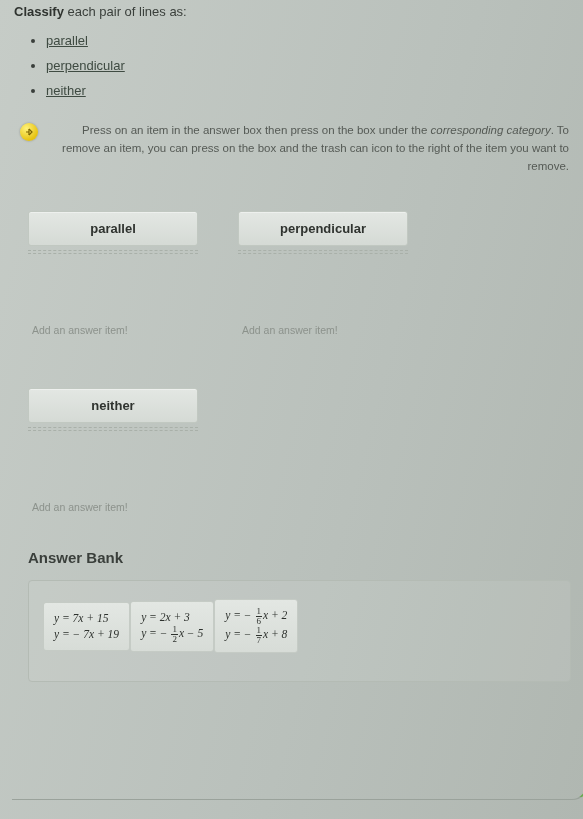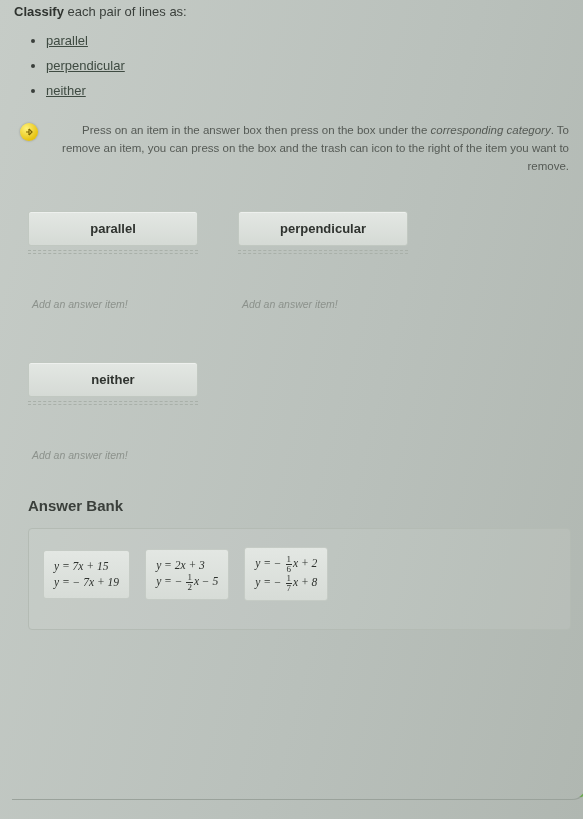--- a/index.html
+++ b/index.html
@@ -58,36 +58,35 @@
     padding:9px 0;
     box-shadow: 0 1px 0 rgba(255,255,255,.4) inset;
   }
   .cat-under {
     height:4px;
     border-top:1px dashed #a9b0a9;
     border-bottom:1px dashed #a9b0a9;
     margin-top:4px;
   }
   .cat-placeholder {
-    margin-top:44px;
+    margin-top:70px;
     font-size:10.5px;
-    font-style:italic;
     color:#8c928c;
     padding-left:4px;
   }
   .section-gap { height:52px; }
   .bank-wrap { padding: 0 16px; margin-top:36px; }
   .bank-title { font-weight:700; font-size:15px; color:#3a3f3b; margin-bottom:14px; }
   .bank-box {
     border:1px solid #b4bbb4;
     border-radius:4px;
     padding:18px 14px 28px 14px;
     background: rgba(255,255,255,0.08);
     display:flex;
-    gap:15px;
+    gap:0;
     align-items:center;
   }
   .tile {
     background: linear-gradient(#e3e7e3,#d7dcd7);
     border:1px solid #c5cbc5;
     border-radius:3px;
     padding:7px 10px;
     font-size:11.5px;
     color:#2e322e;
     line-height:1.4;

